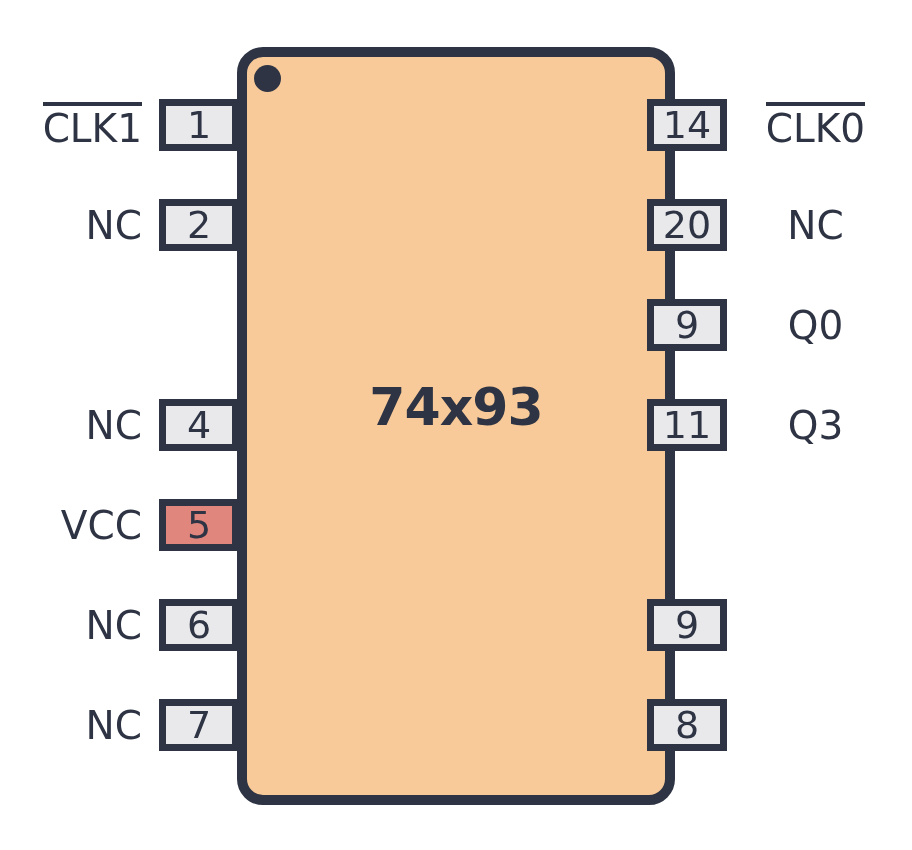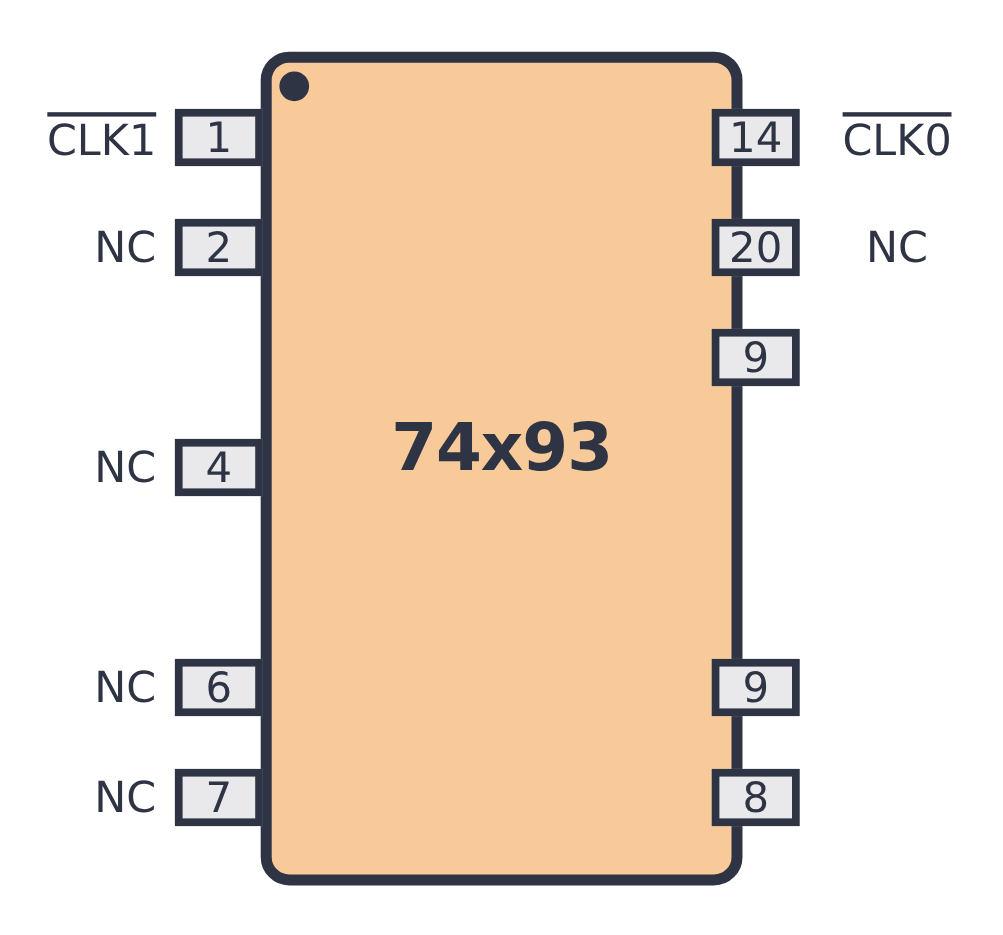--- a/index.html
+++ b/index.html
@@ -38,21 +38,21 @@
 
   .chip-title {
     position: absolute;
     left: 237px;
     top: 378px;
     width: 438px;
     height: 58px;
     display: flex;
     align-items: center;
     justify-content: center;
-    font-size: 60px;
+    font-size: 52px;
     font-weight: bold;
     letter-spacing: -1px;
   }
 
   .pin {
     position: absolute;
     top: calc(99px + var(--i) * 100px);
     height: 52px;
     width: 239px;
     display: flex;
@@ -118,20 +118,28 @@
       </div>
   </div>
   <div class="pin left" style="--i:3">
     <div class="pin-label">
         <span class="label-text">NC</span>
       </div>
     <div class="pin-box">
         <span>4</span>
       </div>
   </div>
+  <div class="pin left" style="--i:4">
+    <div class="pin-label">
+        <span class="label-text">VCC</span>
+      </div>
+    <div class="pin-box highlight">
+        <span>5</span>
+      </div>
+  </div>
   <div class="pin left" style="--i:5">
     <div class="pin-label">
         <span class="label-text">NC</span>
       </div>
     <div class="pin-box">
         <span>6</span>
       </div>
   </div>
   <div class="pin left" style="--i:6">
     <div class="pin-label">
@@ -155,20 +163,31 @@
         <span>20</span>
       </div>
     <div class="pin-label">
         <span class="label-text">NC</span>
       </div>
   </div>
   <div class="pin right" style="--i:2">
     <div class="pin-box">
         <span>9</span>
       </div>
+    <div class="pin-label">
+        <span class="label-text">Q0</span>
+      </div>
+  </div>
+  <div class="pin right" style="--i:3">
+    <div class="pin-box">
+        <span>11</span>
+      </div>
+    <div class="pin-label">
+        <span class="label-text">Q3</span>
+      </div>
   </div>
   <div class="pin right" style="--i:4">
   </div>
   <div class="pin right" style="--i:5">
     <div class="pin-box">
         <span>9</span>
       </div>
   </div>
   <div class="pin right" style="--i:6">
     <div class="pin-box">

